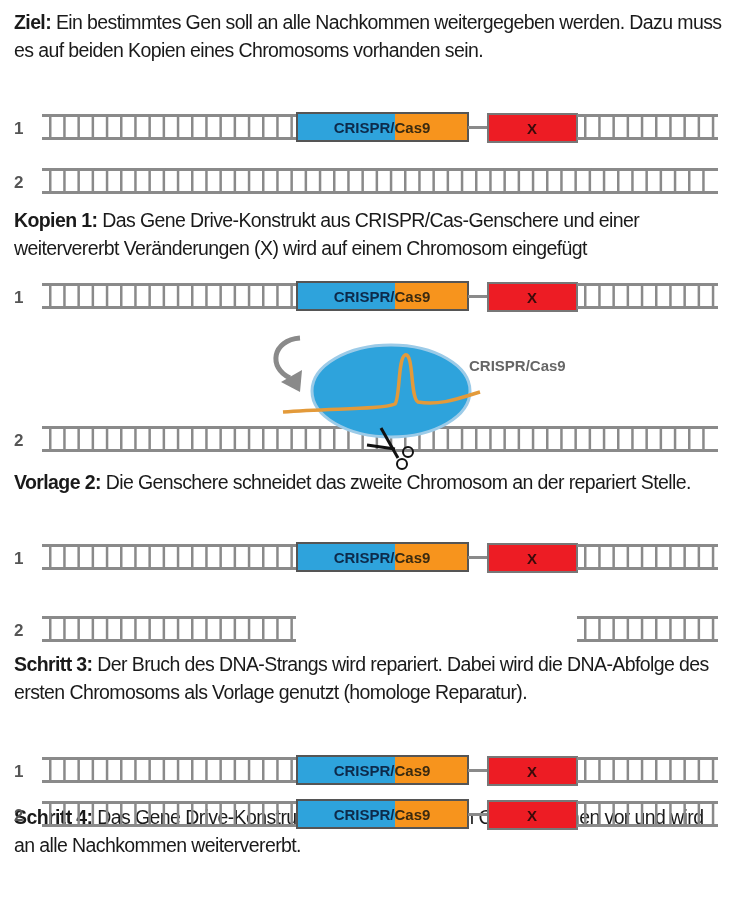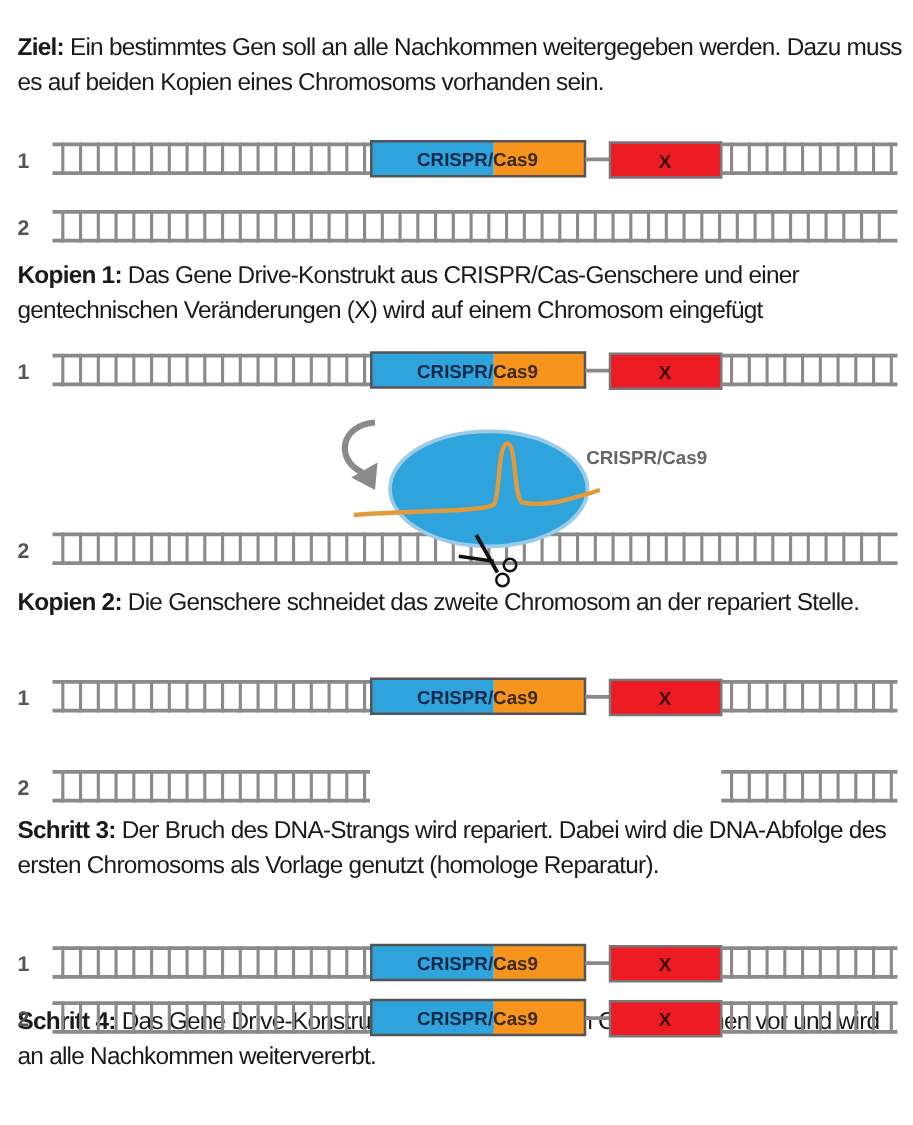--- a/index.html
+++ b/index.html
@@ -8,23 +8,23 @@
   .txt { position:absolute; left:14px; width:712px; font-size:19.5px; line-height:28px;
          letter-spacing:-0.6px; font-family:"Liberation Sans", sans-serif; }
   .txt b { font-weight:bold; }
   #diagram { position:absolute; left:0; top:0; }
   .num { font-family:"Liberation Sans", sans-serif; font-weight:bold; font-size:17px; fill:#555; }
   .lbl { font-family:"Liberation Sans", sans-serif; font-weight:bold; font-size:15px; }
 </style>
 </head>
 <body>
 
-<div class="txt" style="top:24px"><b>Ziel:</b><span> Ein bestimmtes Gen soll an alle Nachkommen weitergegeben werden. Dazu muss es auf beiden Kopien eines Chromosoms vorhanden sein.</span></div>
-<div class="txt" style="top:206px"><b>Kopien 1:</b><span> Das Gene Drive-Konstrukt aus CRISPR/Cas-Genschere und einer gentechnischen Veränderungen (X) wird auf einem Chromosom eingefügt</span></div>
-<div class="txt" style="top:468px"><b>Kopien 2:</b><span> Die Genschere schneidet das zweite Chromosom an der repariert Stelle.</span></div>
+<div class="txt" style="top:8px"><b>Ziel:</b><span> Ein bestimmtes Gen soll an alle Nachkommen weitergegeben werden. Dazu muss es auf beiden Kopien eines Chromosoms vorhanden sein.</span></div>
+<div class="txt" style="top:206px"><b>Kopien 1:</b><span> Das Gene Drive-Konstrukt aus CRISPR/Cas-Genschere und einer weitervererbt Veränderungen (X) wird auf einem Chromosom eingefügt</span></div>
+<div class="txt" style="top:468px"><b>Vorlage 2:</b><span> Die Genschere schneidet das zweite Chromosom an der repariert Stelle.</span></div>
 <div class="txt" style="top:650px"><b>Schritt 3:</b><span> Der Bruch des DNA-Strangs wird repariert. Dabei wird die DNA-Abfolge des ersten Chromosoms als Vorlage genutzt (homologe Reparatur).</span></div>
 <div class="txt" style="top:803px"><b>Schritt 4:</b><span> Das Gene Drive-Konstrukt liegt nun auf beiden Chromosomen vor und wird an alle Nachkommen weitervererbt.</span></div>
 
 <svg id="diagram" width="730" height="900">
   <g id="chroms">
       <g>
         <text x="14" y="134" class="num">1</text>
         <rect x="42" y="114" width="256" height="3" fill="#8a8a8a"></rect>
         <rect x="42" y="137" width="256" height="3" fill="#8a8a8a"></rect>
         <rect x="49" y="114" width="2.5" height="26" fill="#8a8a8a"></rect>

